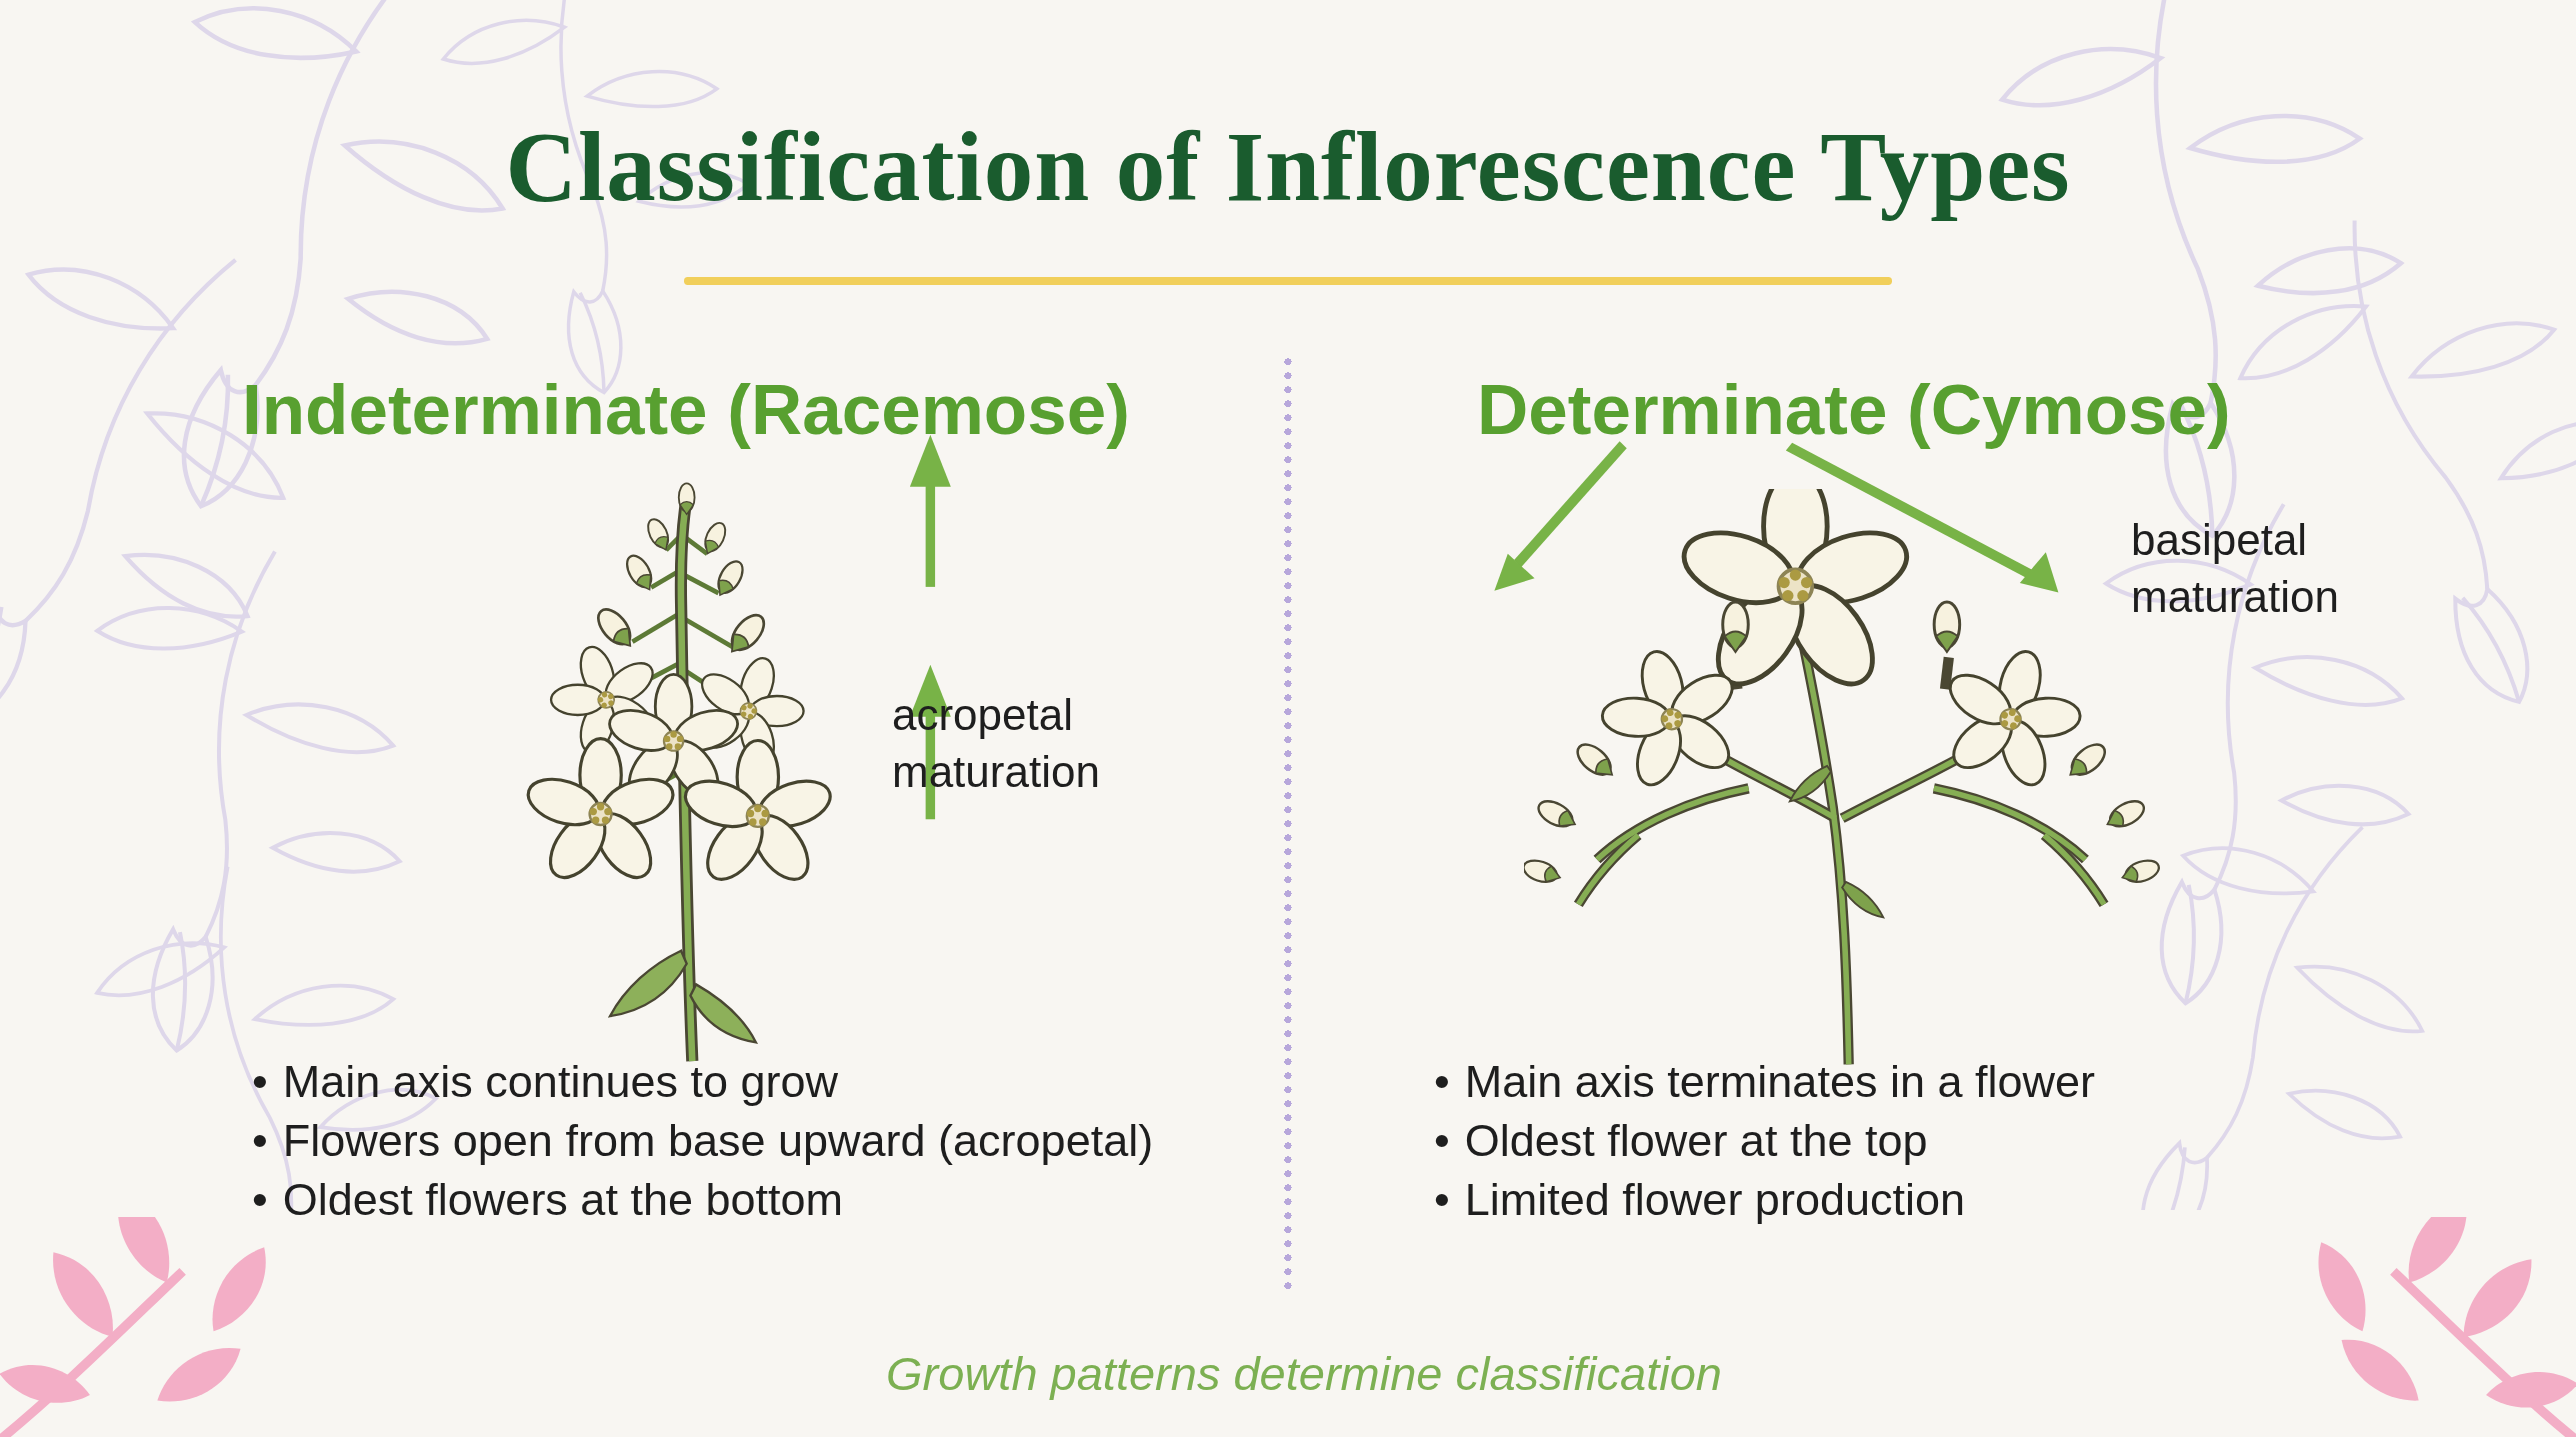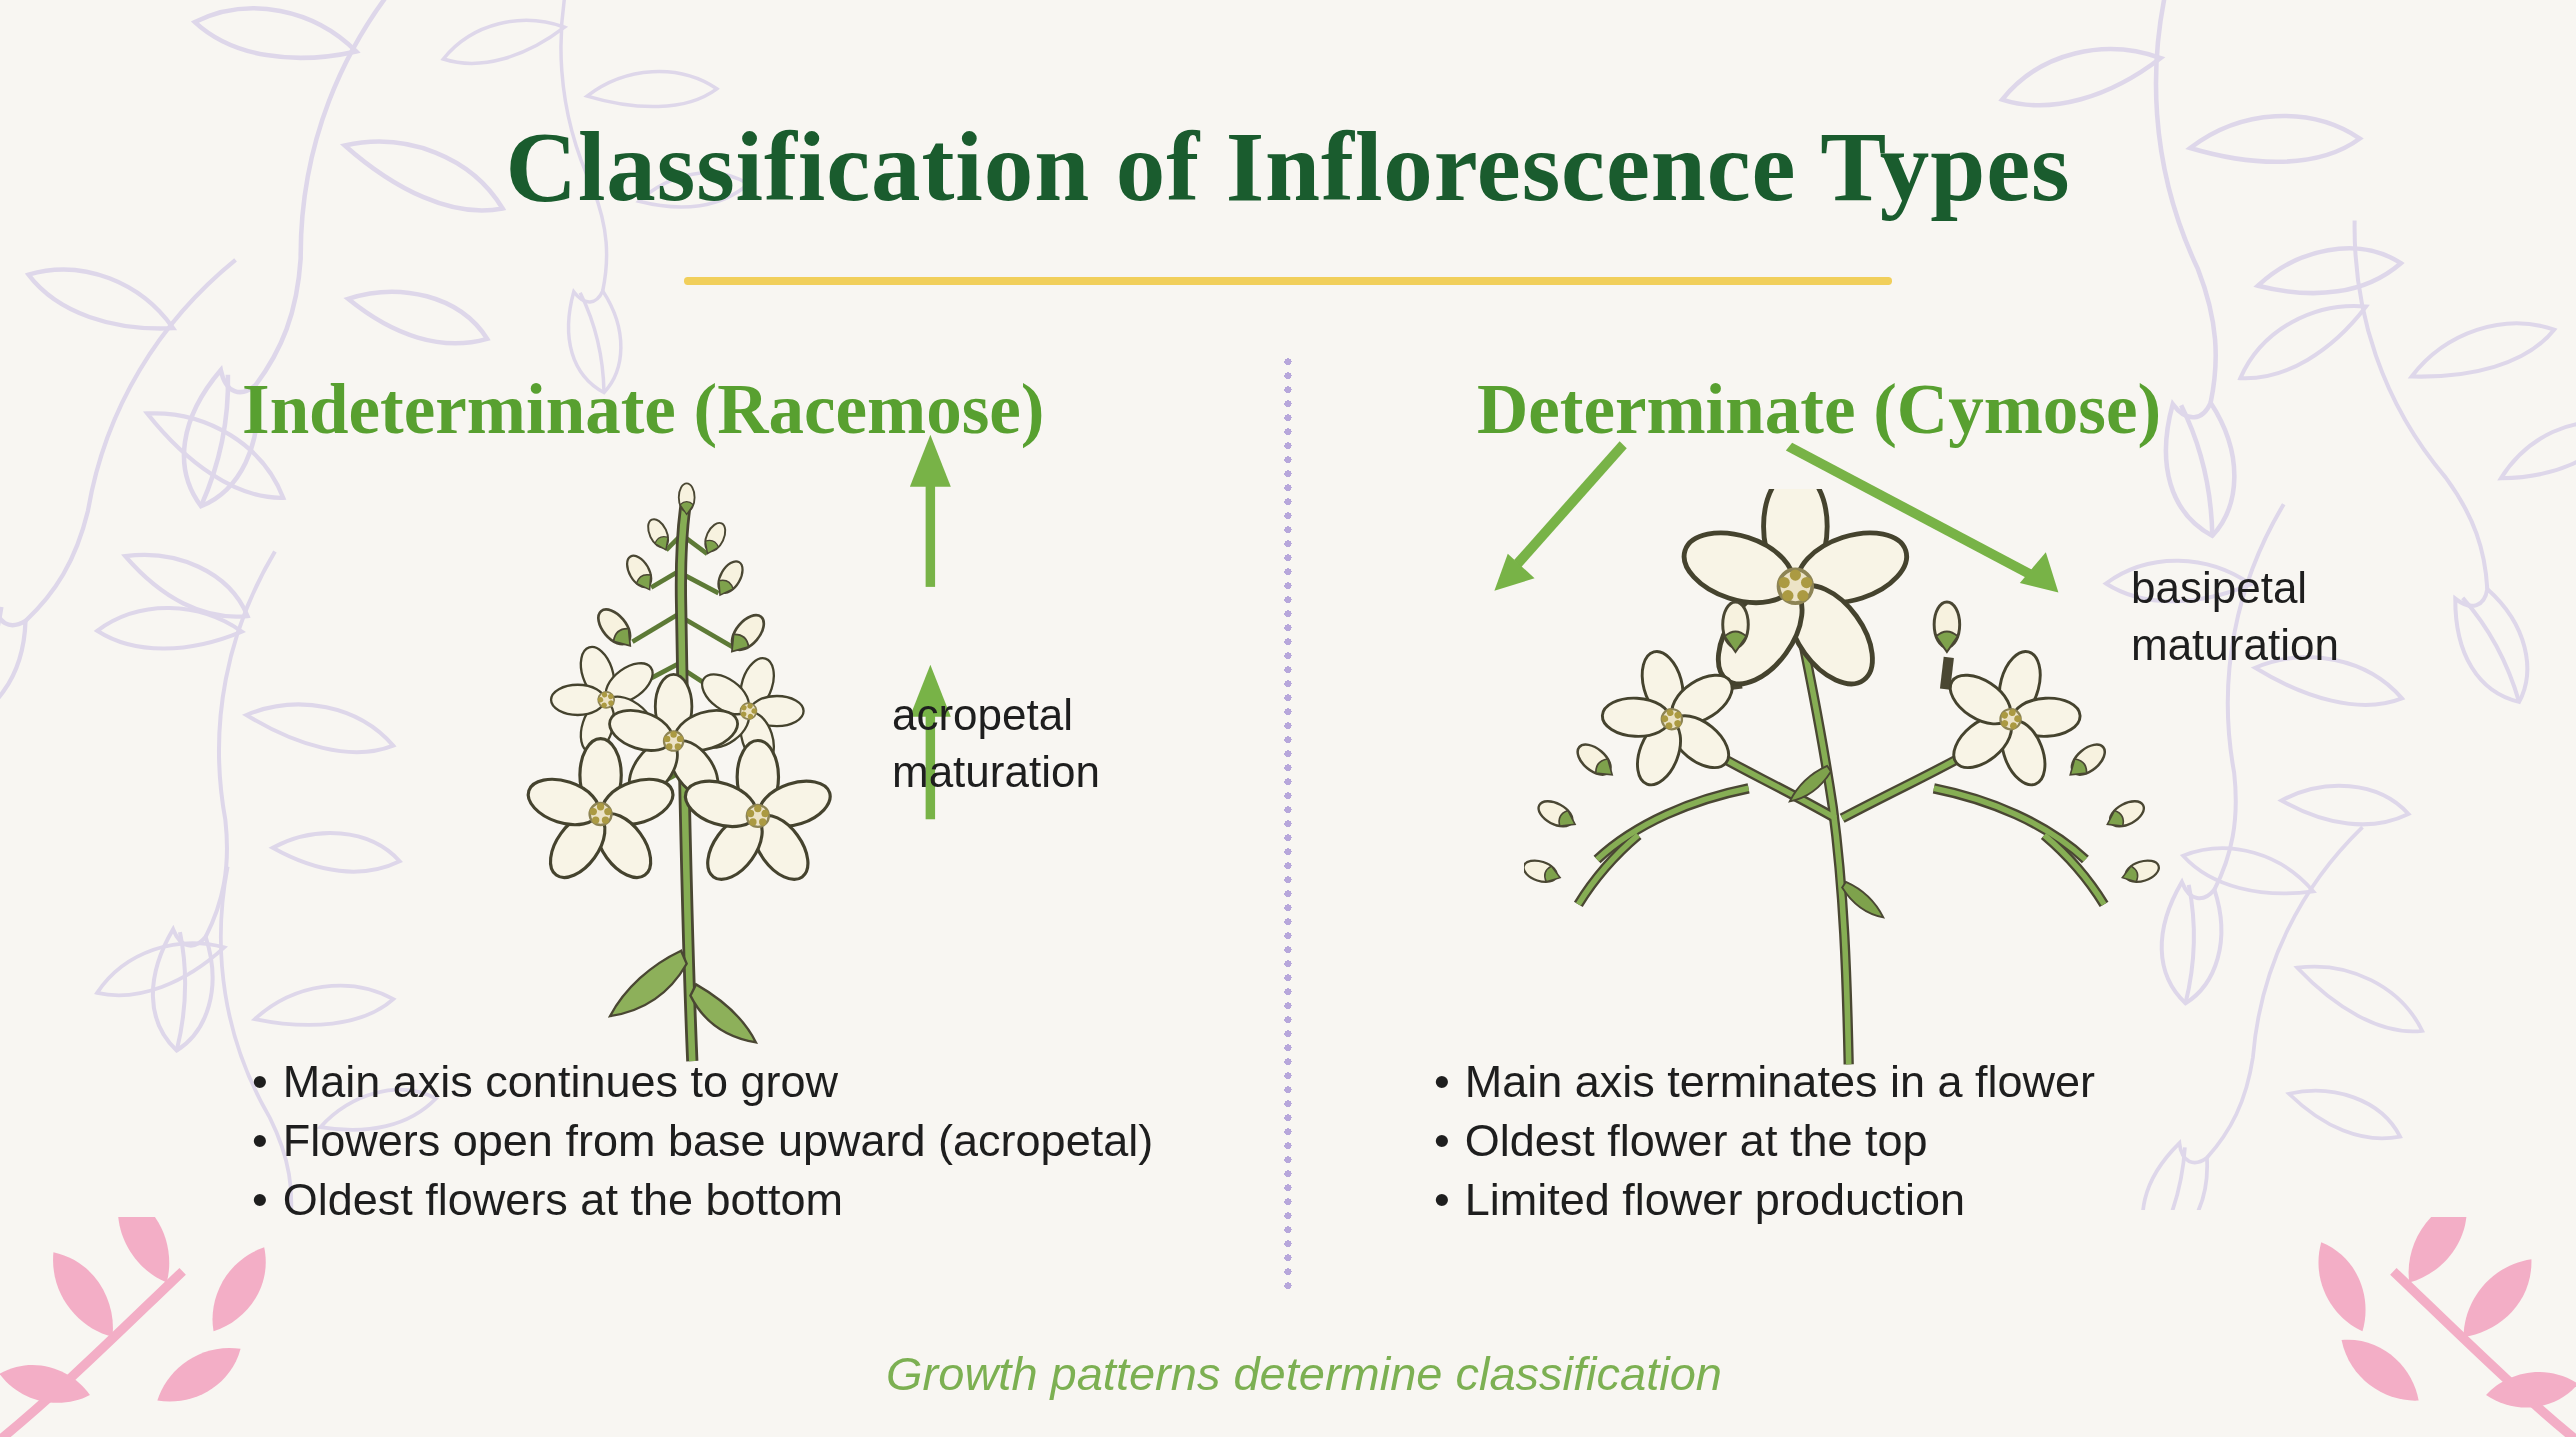--- a/index.html
+++ b/index.html
@@ -26,21 +26,20 @@
   .title-underline{
     position:absolute;top:277px;left:684px;width:1208px;height:8.4px;
     background:#f1cf5b;border-radius:3.7px;
   }
 
   
   .col-heading{
     position:absolute;top:369px;
     font-size:71px;font-weight:bold;color:#58a030;letter-spacing:0;
     white-space:nowrap;
-    font-family:Liberation Serif, serif;
   }
   .col-heading.left{left:242px;}
   .col-heading.right{left:1477px;}
 
   
   .divider{
     position:absolute;left:1284px;top:358px;width:7.5px;height:934px;
     background-image:radial-gradient(circle 3.4px at 3.7px 3.7px,#b7a7db 98%,transparent 100%);
     background-size:7.5px 14px;background-repeat:repeat-y;
   }
@@ -49,21 +48,21 @@
   .ill{position:absolute;}
   .ill.raceme{left:520px;top:464px;width:412px;height:599px;}
   .ill.cyme{left:1524px;top:489px;width:655px;height:580px;}
   .arrows-layer{position:absolute;inset:0;width:100%;height:100%;pointer-events:none;}
 
   
   .arrow-label{
     position:absolute;font-size:44px;line-height:57px;color:#1e1e1e;
   }
   .arrow-label.left{left:892px;top:686px;width:253px;}
-  .arrow-label.right{left:2131px;top:511px;width:281px;margin-top:48px;}
+  .arrow-label.right{left:2131px;top:511px;width:281px;}
 
   
   .bullets{
     position:absolute;top:1052px;margin:0;padding:0;list-style:none;
     font-size:45px;line-height:59px;color:#1e1e1e;
   }
   .bullets.left{left:252px;width:1039px;}
   .bullets.right{left:1434px;width:1039px;}
   .bullets li{white-space:nowrap;}
   .bullets li::before{content:"\2022";margin-right:15px;}

